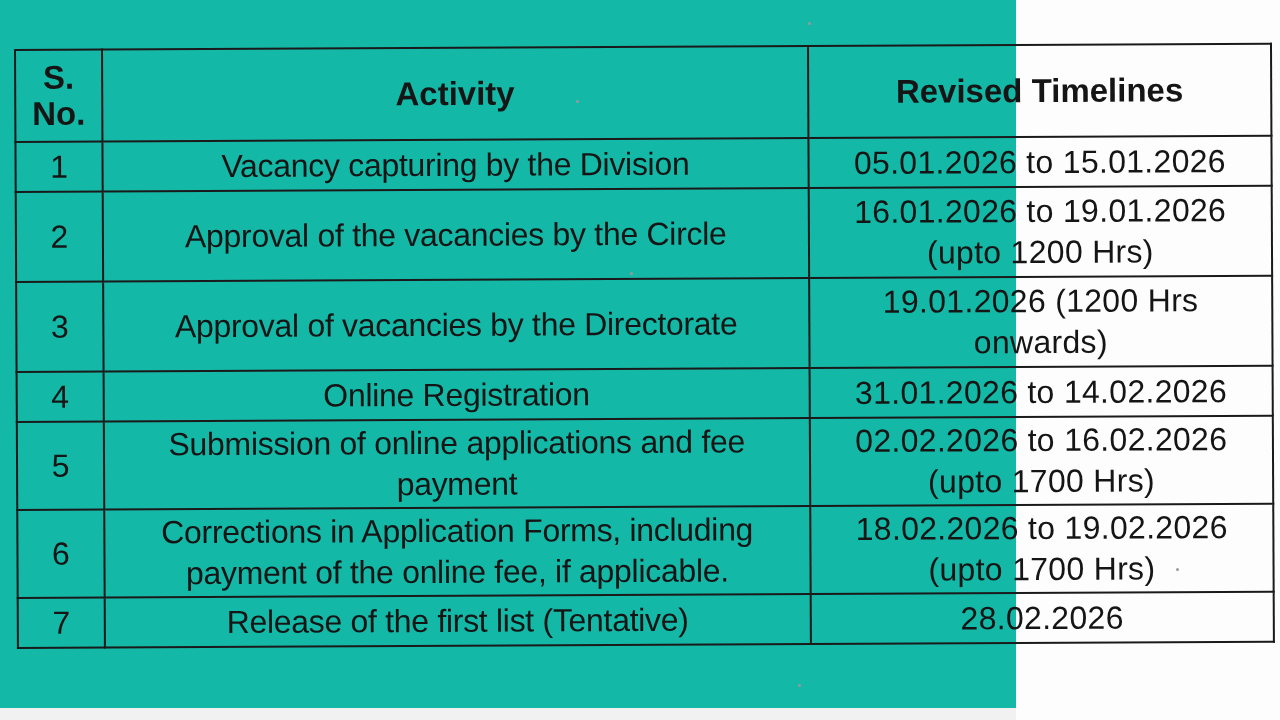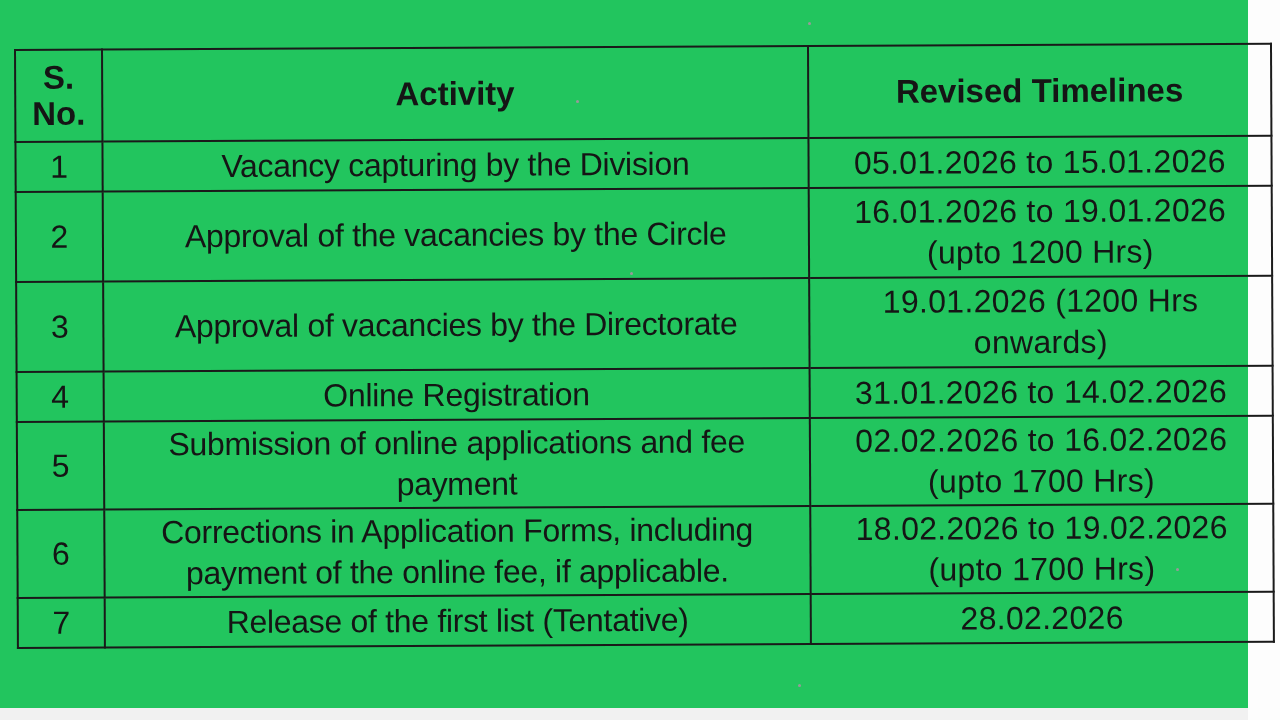--- a/index.html
+++ b/index.html
@@ -5,23 +5,23 @@
     html, body {
       margin: 0;
       padding: 0;
       width: 1280px;
       height: 720px;
       background: #fdfdfd;
       overflow: hidden;
     }
     .page {
       position: relative;
-      width: 1248px;
+      width: 1016px;
       height: 720px;
-      background: #22c55e;
+      background: #14b8a6;
     }
     .bottom-band {
       position: absolute;
       left: 0; right: 0; bottom: 0;
       height: 12px;
       background: #f1f1f1;
     }
     table.timeline {
       position: absolute;
       left: 14px;

